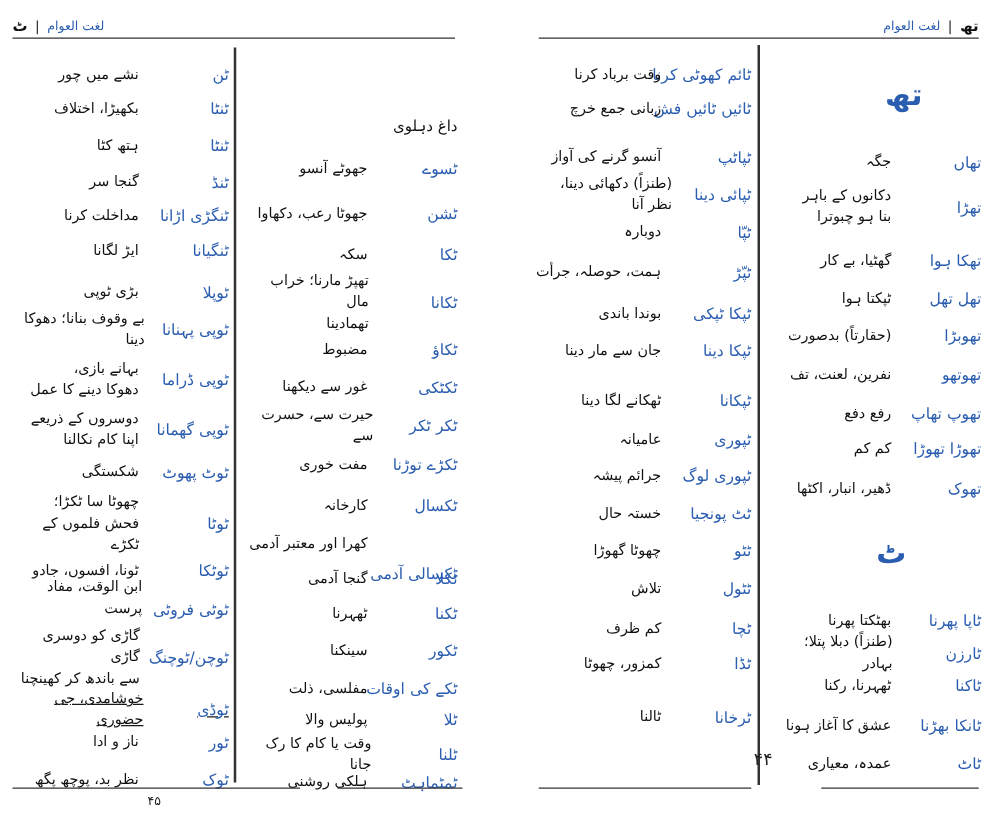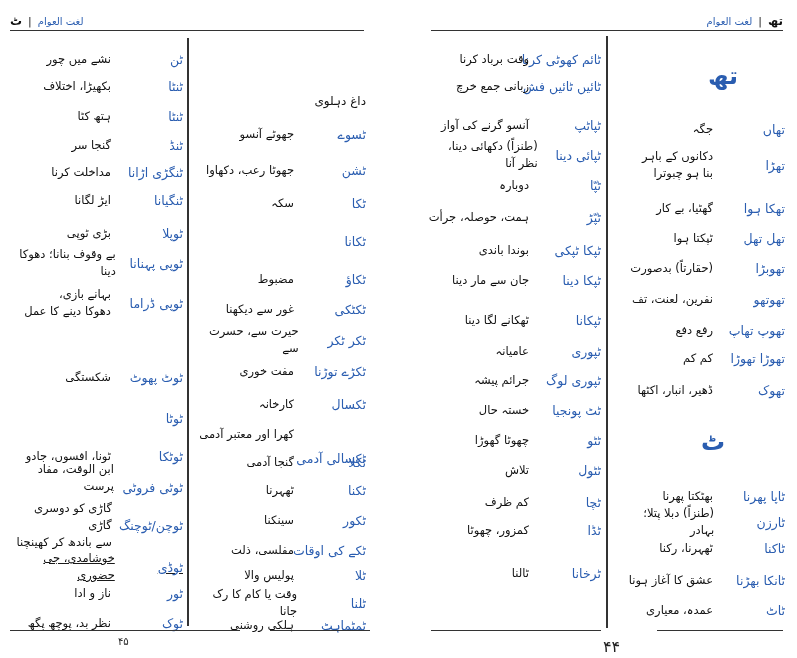--- a/index.html
+++ b/index.html
@@ -55,20 +55,22 @@
       <div class="entry" style="top: 161px; height: 18px;">
         <span class="term" style="width: 72px;">ٹشن</span>
         <span class="def">جھوٹا رعب، دکھاوا</span>
       </div>
       <div class="entry" style="top: 194px; height: 18px;">
         <span class="term" style="width: 72px;">ٹکا</span>
         <span class="def">سکہ</span>
       </div>
       <div class="entry" style="top: 223px; height: 36px;">
         <span class="term" style="width: 72px;">ٹکانا</span>
+        <span class="def">تھپڑ مارنا؛ خراب مال
+تھمادینا</span>
       </div>
       <div class="entry" style="top: 270px; height: 18px;">
         <span class="term" style="width: 72px;">ٹکاؤ</span>
         <span class="def">مضبوط</span>
       </div>
       <div class="entry" style="top: 300px; height: 18px;">
         <span class="term" style="width: 72px;">ٹکٹکی</span>
         <span class="def">غور سے دیکھنا</span>
       </div>
       <div class="entry" style="top: 331px; height: 18px;">
@@ -147,26 +149,33 @@
       </div>
       <div class="entry" style="top: 254px; height: 18px;">
         <span class="term" style="width: 72px;">ٹوپی پہنانا</span>
         <span class="def">بے وقوف بنانا؛ دھوکا دینا</span>
       </div>
       <div class="entry" style="top: 285px; height: 36px;">
         <span class="term" style="width: 72px;">ٹوپی ڈراما</span>
         <span class="def">بہانے بازی،
 دھوکا دینے کا عمل</span>
       </div>
+      <div class="entry" style="top: 325px; height: 36px;">
+        <span class="term" style="width: 72px;">ٹوپی گھمانا</span>
+        <span class="def">دوسروں کے ذریعے
+اپنا کام نکالنا</span>
+      </div>
       <div class="entry" style="top: 368px; height: 18px;">
         <span class="term" style="width: 72px;">ٹوٹ پھوٹ</span>
         <span class="def">شکستگی</span>
       </div>
       <div class="entry" style="top: 400px; height: 36px;">
         <span class="term" style="width: 72px;">ٹوٹا</span>
+        <span class="def">چھوٹا سا ٹکڑا؛
+فحش فلموں کے ٹکڑے</span>
       </div>
       <div class="entry" style="top: 447px; height: 18px;">
         <span class="term" style="width: 72px;">ٹوٹکا</span>
         <span class="def">ٹونا، افسوں، جادو</span>
       </div>
       <div class="entry" style="top: 477px; height: 18px; align-items: flex-end;">
         <span class="term" style="width: 72px;">ٹوٹی فروٹی</span>
         <span class="def">ابن الوقت، مفاد پرست</span>
       </div>
       <div class="entry" style="top: 507px; height: 36px;">
@@ -330,14 +339,14 @@
         <span class="def">کمزور، چھوٹا</span>
       </div>
       <div class="entry" style="top: 564px; height: 18px;">
         <span class="term" style="width: 72px;">ٹرخانا</span>
         <span class="def">ٹالنا</span>
       </div>
     </div>
 
   <div class="rule-bottom"></div>
   <div class="rule-bottom b2"></div>
-  <div style="position:absolute; top:637px; left:178px; font-size:16px; color:#222;">۴۴</div>
+  <div style="position:absolute; top:600px; left:178px; font-size:14px; color:#222;">۴۴</div>
 </div>
 
 </body></html>

